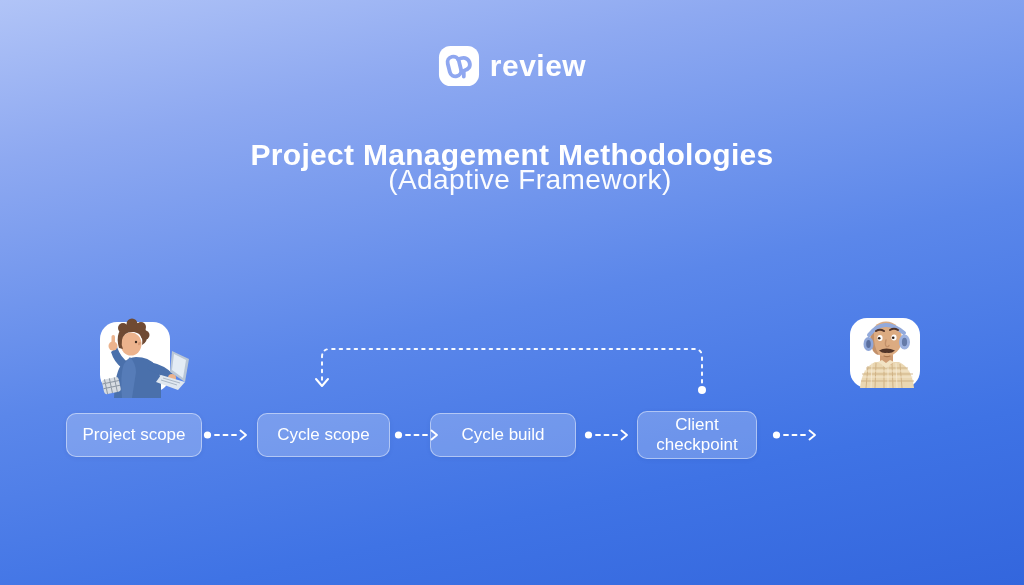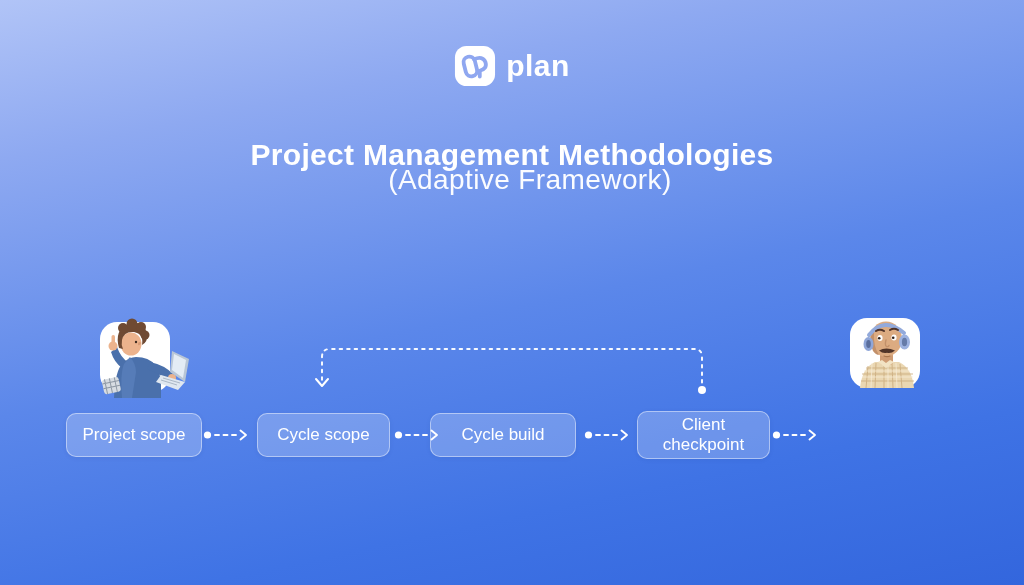--- a/index.html
+++ b/index.html
@@ -34,21 +34,21 @@
     background:rgba(255,255,255,.22);
     border:1px solid rgba(255,255,255,.45);
     border-radius:10px;
     color:#ffffff;font-size:17px;line-height:1.15;text-align:center;
     box-sizing:border-box;padding:0 10px;
     box-shadow:0 1px 4px rgba(30,60,140,.10);
   }
   .step-1{left:66px;width:136px;border-radius:10px;}
   .step-2{left:257px;width:133px;}
   .step-3{left:430px;width:146px;}
-  .step-4{left:637px;width:133px;top:411px;height:48px;}
+  .step-4{left:637px;width:120px;top:411px;height:48px;}
   .step-5{left:825px;width:136px;}
   .connector{position:absolute;top:428px;width:48px;height:14px;}
   .c-1{left:203px;} .c-2{left:394px;} .c-3{left:584px;} .c-4{left:772px;}
   .loop-arrow{position:absolute;left:306px;top:342px;width:410px;height:58px;}
   .figure{position:absolute;}
   .figure-left{left:70px;top:306px;width:125px;height:102px;}
   .figure-right{left:838px;top:302px;width:100px;height:95px;}
 </style>
 </head>
 <body>
@@ -58,21 +58,21 @@
   <div class="logo">
     <svg class="logo-icon" viewBox="0 0 44 44">
       <rect x="1" y="1" width="42" height="42" rx="12" fill="#ffffff"></rect>
       <g fill="none" stroke="#8fa7f0" stroke-width="4" stroke-linecap="round">
 
         <rect x="11" y="12" width="12" height="21" rx="6" transform="rotate(-14 17 22)"></rect>
 
         <path d="M 21 15 Q 30 11 33 18 Q 35 25 27 27 L 27 33"></path>
       </g>
     </svg>
-    <span class="wordmark">plan</span>
+    <span class="wordmark">review</span>
   </div>
 
   <h1 class="title">Project Management Methodologies</h1>
   <h2 class="subtitle">(Adaptive Framework)</h2>
 
   <svg class="figure figure-left" viewBox="0 0 125 102">
     <rect x="30" y="16" width="70" height="70" rx="17" fill="#ffffff"></rect>
 
     <path d="M52 62 Q44 56 41 46 L47 41 Q51 52 58 56 Z" fill="#4a70ab"></path>
     <rect x="41.5" y="29" width="3.5" height="10" rx="1.7" fill="#ecb38d"></rect>

